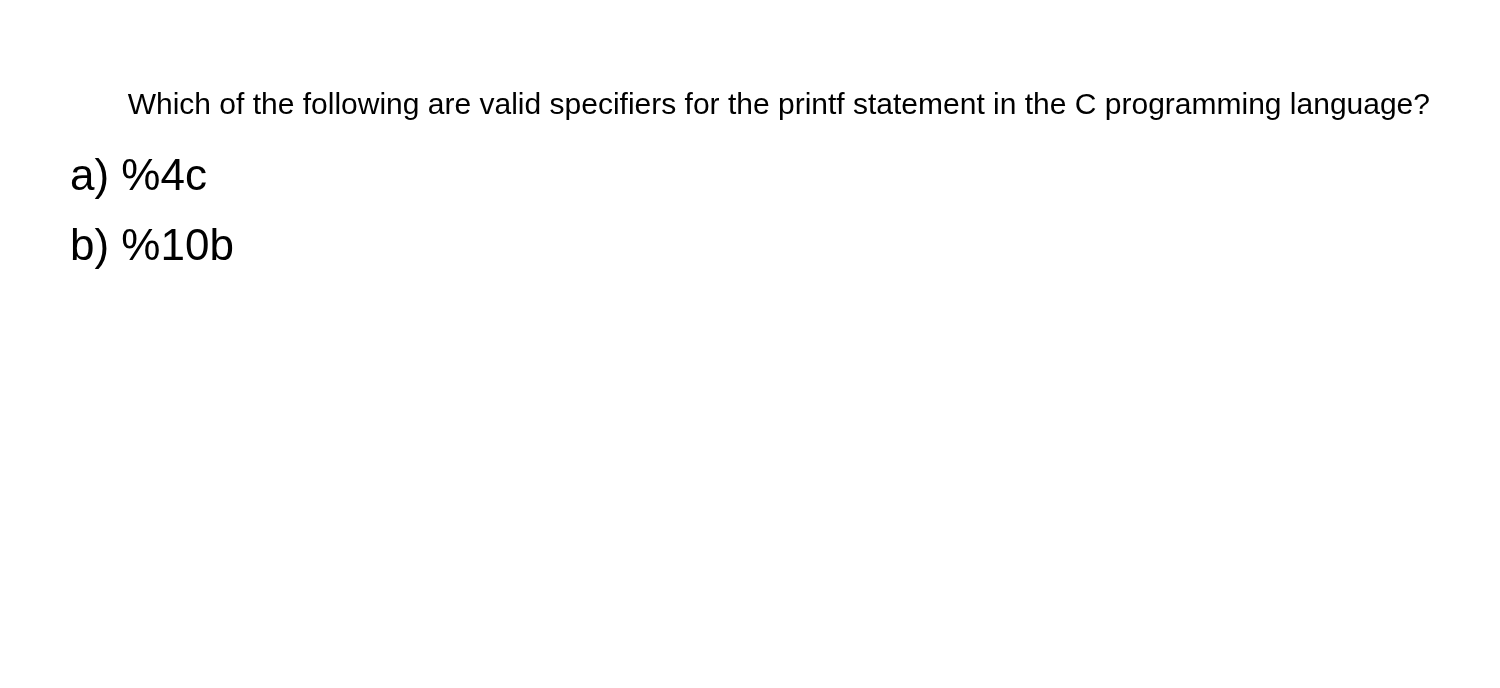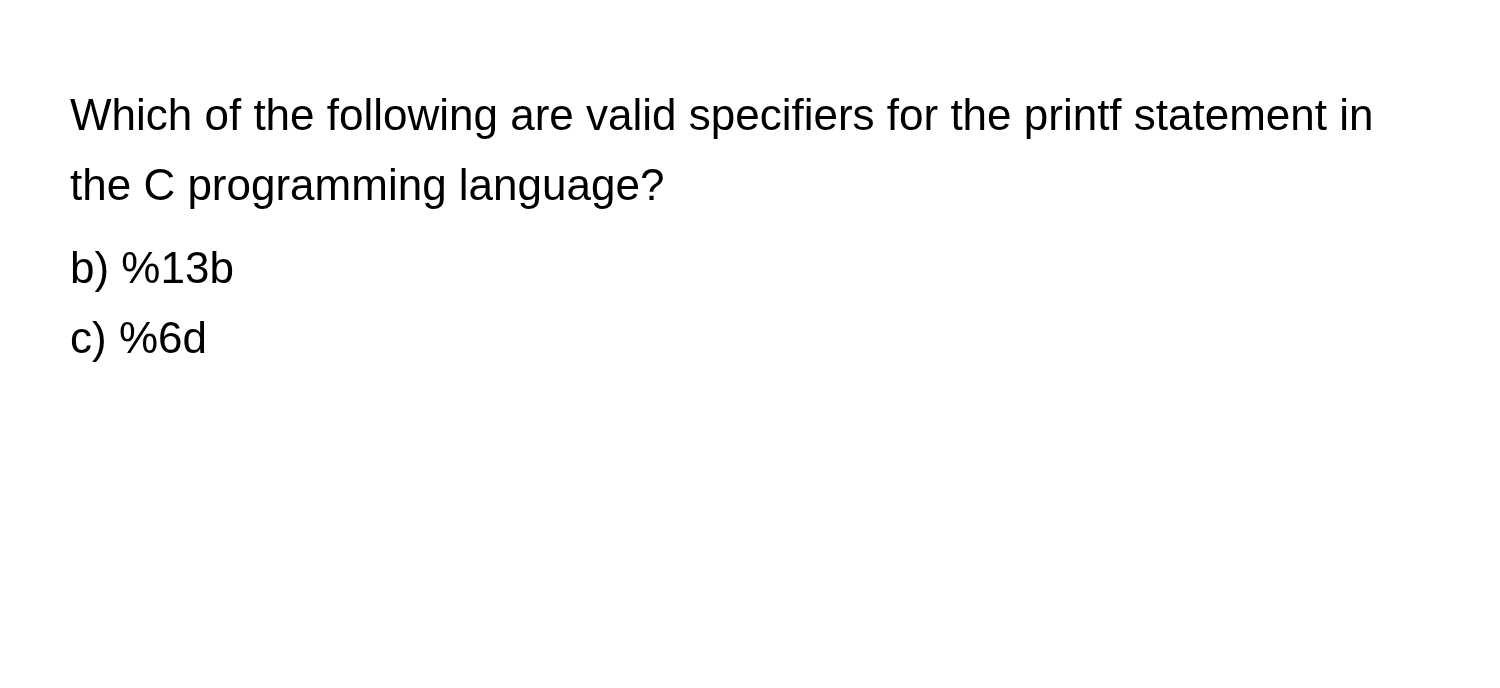--- a/index.html
+++ b/index.html
@@ -9,37 +9,38 @@
     }
     body {
       width: 1500px;
       height: 688px;
       background: #ffffff;
       font-family: -apple-system, BlinkMacSystemFont, 'Segoe UI', Helvetica, Arial, sans-serif;
       color: #000000;
       padding: 80px 70px;
     }
     .question-text {
-      font-size: 44px;
+      font-size: 30px;
       line-height: 1.6;
       font-weight: 400;
       margin-bottom: 12px;
+      text-align: right;
     }
     .option {
       font-size: 44px;
       line-height: 1.6;
       font-weight: 400;
     }
   </style>
 </head>
 <body>
 
 <div class="question-container">
   <div class="question-text">Which of the following are valid specifiers for the printf statement in the C programming language?</div>
   <div class="option">
-    <span>b)</span>
-    <span>%13b</span>
+    <span>a)</span>
+    <span>%4c</span>
   </div>
   <div class="option">
-    <span>c)</span>
-    <span>%6d</span>
+    <span>b)</span>
+    <span>%10b</span>
   </div>
 </div>
 
 </body></html>

